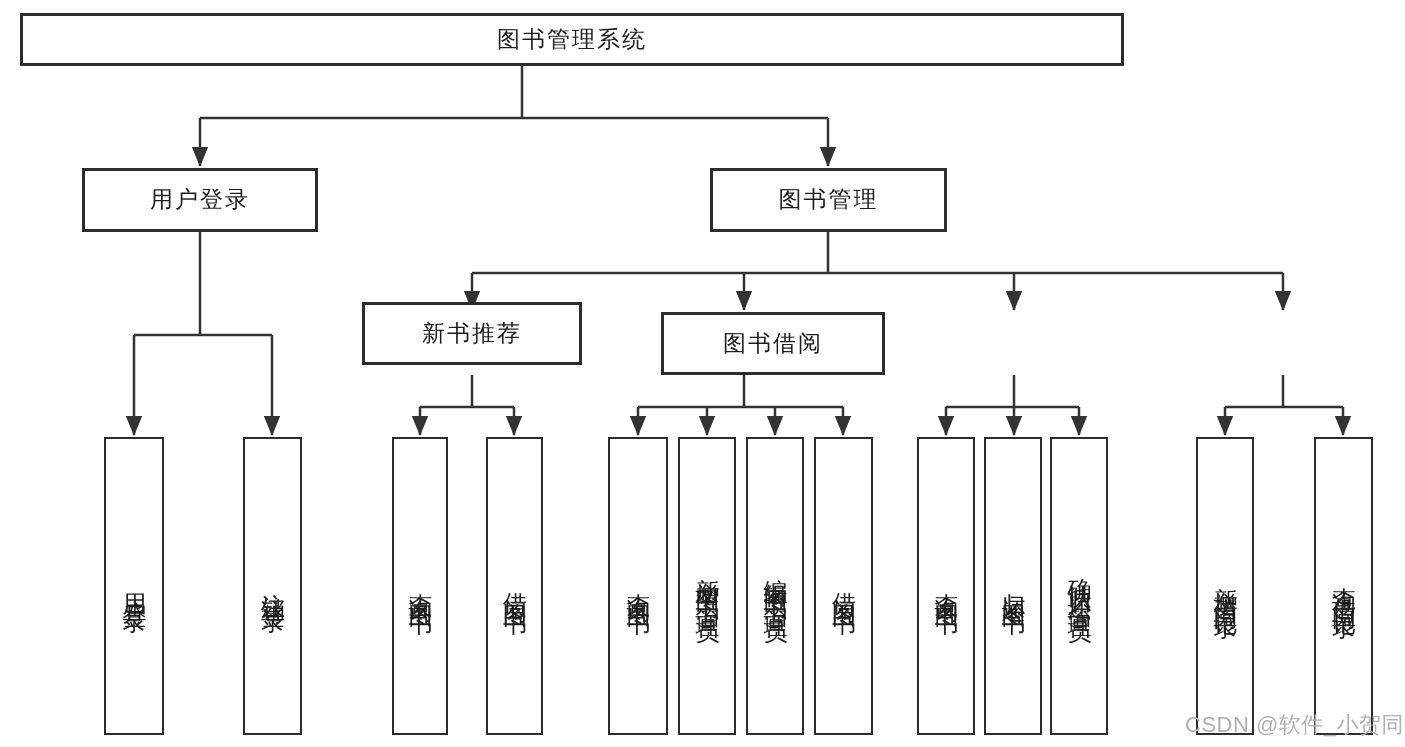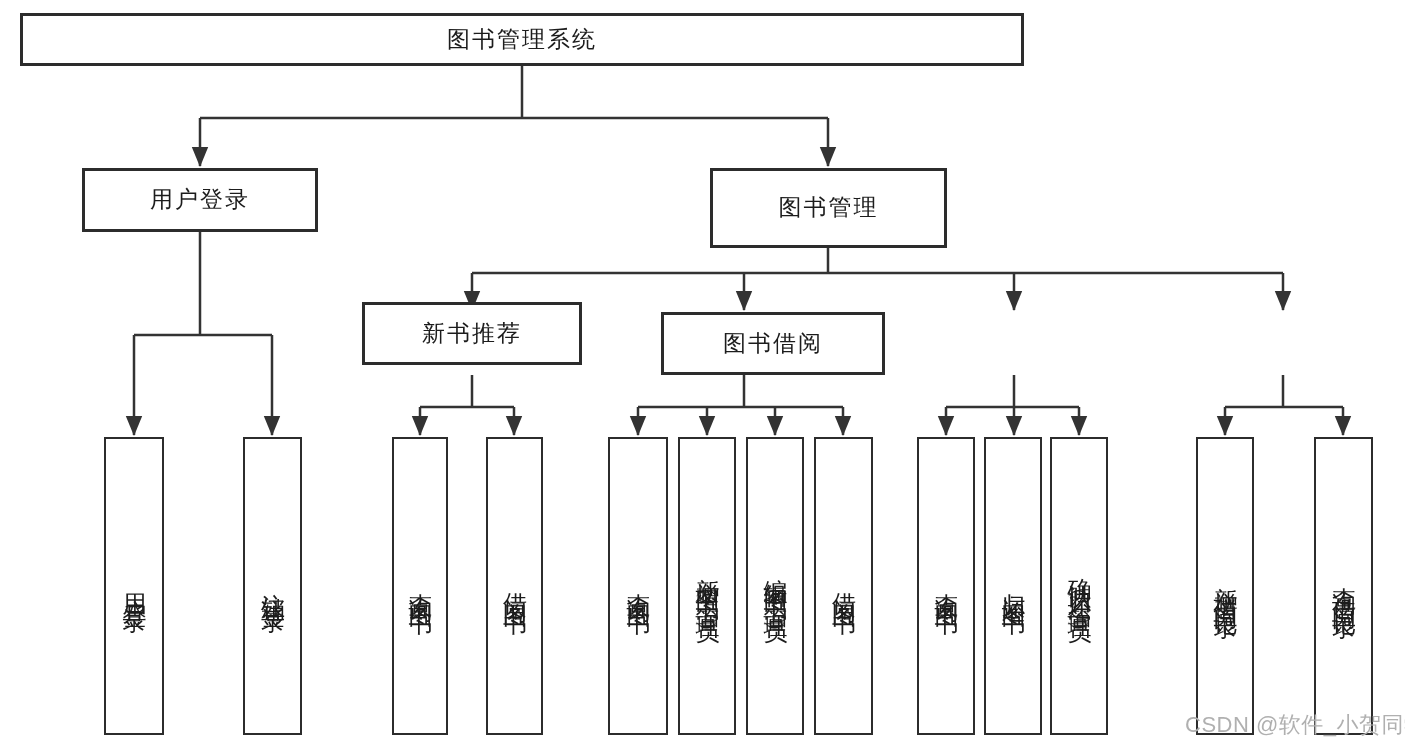--- a/index.html
+++ b/index.html
@@ -66,24 +66,24 @@
       <line x1="946" y1="407" x2="946" y2="435" marker-end="url(#arw)"></line>
       <line x1="1014" y1="407" x2="1014" y2="435" marker-end="url(#arw)"></line>
       <line x1="1079" y1="407" x2="1079" y2="435" marker-end="url(#arw)"></line>
 
       <path d="M1283 375 V407 M1225 407 H1343"></path>
       <line x1="1225" y1="407" x2="1225" y2="435" marker-end="url(#arw)"></line>
       <line x1="1343" y1="407" x2="1343" y2="435" marker-end="url(#arw)"></line>
     </g>
   </svg>
 
-  <div class="box" style="left:20px;top:13px;width:1004px;height:53px">图书管理系统</div>
+  <div class="box" style="left:20px;top:13px;width:1104px;height:53px">图书管理系统</div>
 
   <div class="box" style="left:82px;top:168px;width:236px;height:64px">用户登录</div>
-  <div class="box" style="left:710px;top:168px;width:237px;height:80px">图书管理</div>
+  <div class="box" style="left:710px;top:168px;width:237px;height:64px">图书管理</div>
 
   <div class="box" style="left:362px;top:302px;width:220px;height:63px">新书推荐</div>
   <div class="box" style="left:661px;top:312px;width:224px;height:63px">图书借阅</div>
 
   <div class="box v" style="left:104px;top:437px;width:60px;height:298px">用户登录</div>
   <div class="box v" style="left:243px;top:437px;width:59px;height:298px">注销登录</div>
 
   <div class="box v" style="left:392px;top:437px;width:56px;height:298px">查询图书</div>
   <div class="box v" style="left:486px;top:437px;width:57px;height:298px">借阅图书</div>
 

